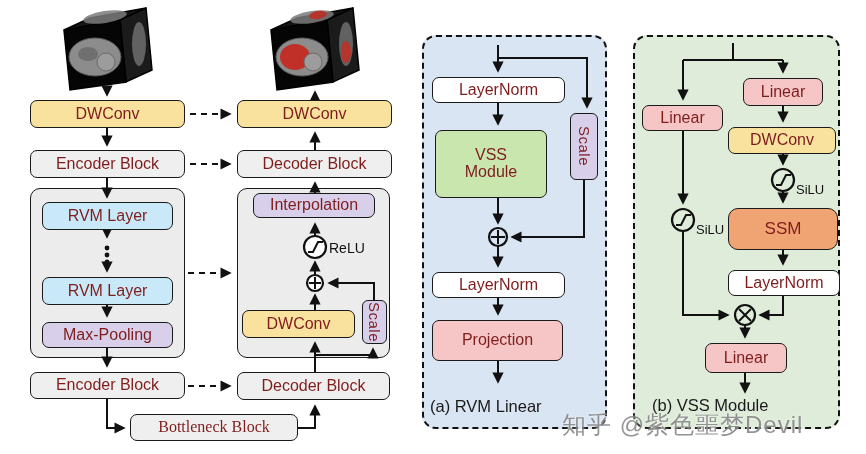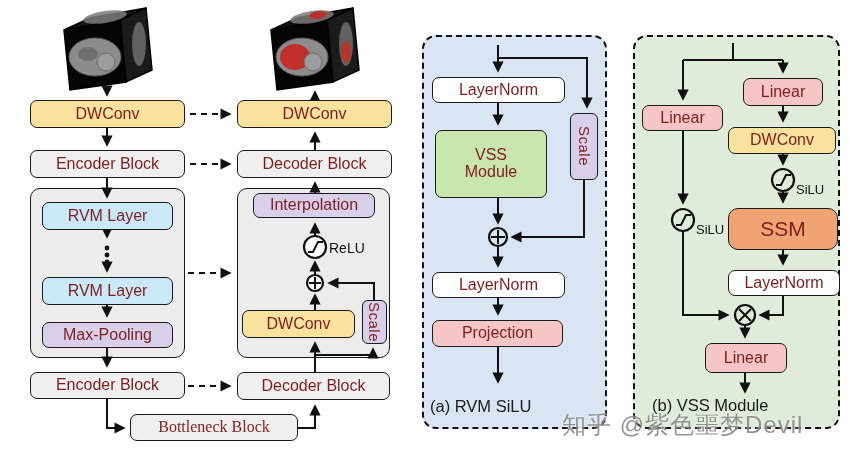--- a/index.html
+++ b/index.html
@@ -177,26 +177,26 @@
   <div class="blk c-gray" style="left:237px;top:372px;width:153px;height:28px;">Decoder Block</div>
 
   <div class="blk c-white" style="left:432px;top:77px;width:133px;height:26px;">LayerNorm</div>
   <div class="blk c-green" style="left:435px;top:130px;width:112px;height:68px;border-radius:7px;">
        <span class="vss-inner">VSS Module</span>
     </div>
   <div class="blk c-lav" style="left:570px;top:113px;width:28px;height:67px;border-radius:6px;">
        <span class="vtxt">Scale</span>
     </div>
   <div class="blk c-white" style="left:432px;top:272px;width:133px;height:26px;">LayerNorm</div>
-  <div class="blk c-pink" style="left:432px;top:320px;width:131px;height:27px;">Projection</div>
-  <div class="cap" style="left:430px;top:397px;">(a) RVM SiLU</div>
+  <div class="blk c-pink" style="left:432px;top:320px;width:131px;height:41px;">Projection</div>
+  <div class="cap" style="left:430px;top:397px;">(a) RVM Linear</div>
 
   <div class="blk c-pink" style="left:642px;top:105px;width:81px;height:26px;">Linear</div>
   <div class="blk c-pink" style="left:743px;top:78px;width:80px;height:28px;">Linear</div>
   <div class="blk c-yellow" style="left:728px;top:127px;width:108px;height:27px;">DWConv</div>
-  <div class="blk c-orange" style="left:728px;top:208px;width:110px;height:42px;border-radius:10px;font-size:21px;">SSM</div>
+  <div class="blk c-orange" style="left:728px;top:208px;width:110px;height:42px;border-radius:10px;font-size:17px;">SSM</div>
   <div class="blk c-white" style="left:728px;top:270px;width:112px;height:26px;">LayerNorm</div>
   <div class="blk c-pink" style="left:705px;top:343px;width:82px;height:30px;">Linear</div>
   <div class="cap" style="left:652px;top:396px;">(b) VSS Module</div>
 
   <div class="wm">知乎 @紫色噩梦Devil</div>
 
 </div>
 
 </body></html>

